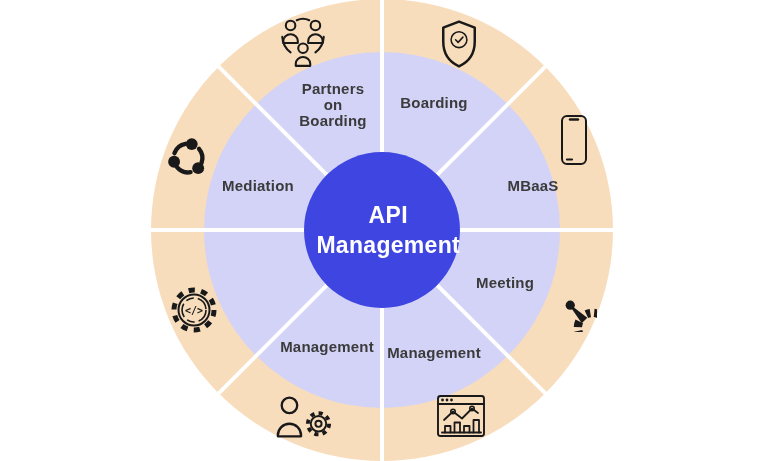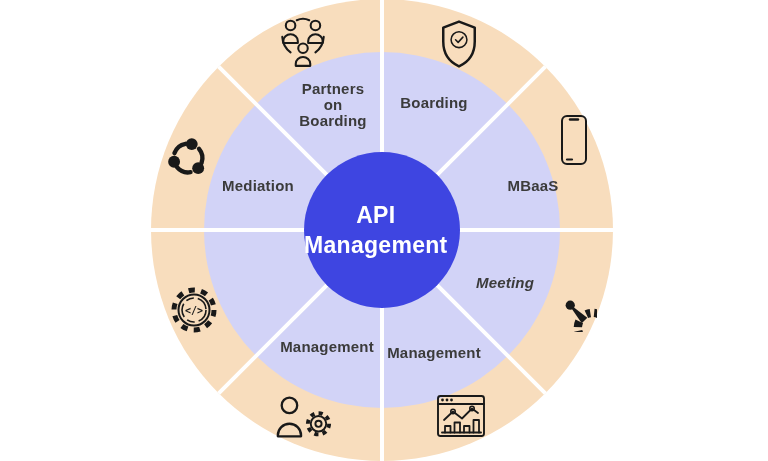--- a/index.html
+++ b/index.html
@@ -13,21 +13,21 @@
   .divider{
     position:absolute;left:151px;top:228px;width:462px;height:4px;background:#ffffff;
     z-index:3;transform-origin:50% 50%;
   }
   .d0{transform:rotate(0deg);}
   .d45{transform:rotate(45deg);}
   .d90{transform:rotate(90deg);}
   .d135{transform:rotate(135deg);}
   .center-circle{
     left:304px;top:152px;width:156px;height:156px;background:#3e45e1;z-index:4;
-    display:flex;align-items:center;justify-content:flex-start;
+    display:flex;align-items:center;justify-content:flex-end;
   }
   .center-title{
     color:#ffffff;font-size:23px;font-weight:700;line-height:30px;text-align:center;
     white-space:pre-line;letter-spacing:0.3px;
   }
   .seg-label{
     position:absolute;z-index:5;transform:translate(-50%,-50%);
     color:#3b3b3b;font-size:15px;font-weight:600;line-height:16px;text-align:center;
     white-space:pre-line;letter-spacing:0.2px;width:max-content;
   }
@@ -59,21 +59,21 @@
   <div class="circle center-circle">
     <div class="center-title">API
 Management</div>
   </div>
 
   <div class="seg-label" style="left:333px;top:105px;text-align:center;">Partners
 on
 Boarding</div>
   <div class="seg-label" style="left:434px;top:103px;">Boarding</div>
   <div class="seg-label" style="left:507px;top:186px;margin-left:26px;">MBaaS</div>
-  <div class="seg-label" style="left:505px;top:283px;font-style:italic;">Meeting</div>
+  <div class="seg-label" style="left:505px;top:283px;">Meeting</div>
   <div class="seg-label" style="left:434px;top:353px;">Management</div>
   <div class="seg-label" style="left:327px;top:347px;">Management</div>
   <div class="seg-label" style="left:258px;top:186px;">Mediation</div>
 
   <div class="icon" style="left:303px;top:41px;">
     <svg width="58" height="52" viewBox="0 0 56 50">
       <path class="stroke" d="M22 5 A14 14 0 0 1 34 5"></path>
       <path class="stroke" d="M8 21 A20 20 0 0 0 16 36"></path>
       <path class="stroke" d="M48 21 A20 20 0 0 1 40 36"></path>
       <circle class="stroke" cx="16" cy="10" r="4.6"></circle>

